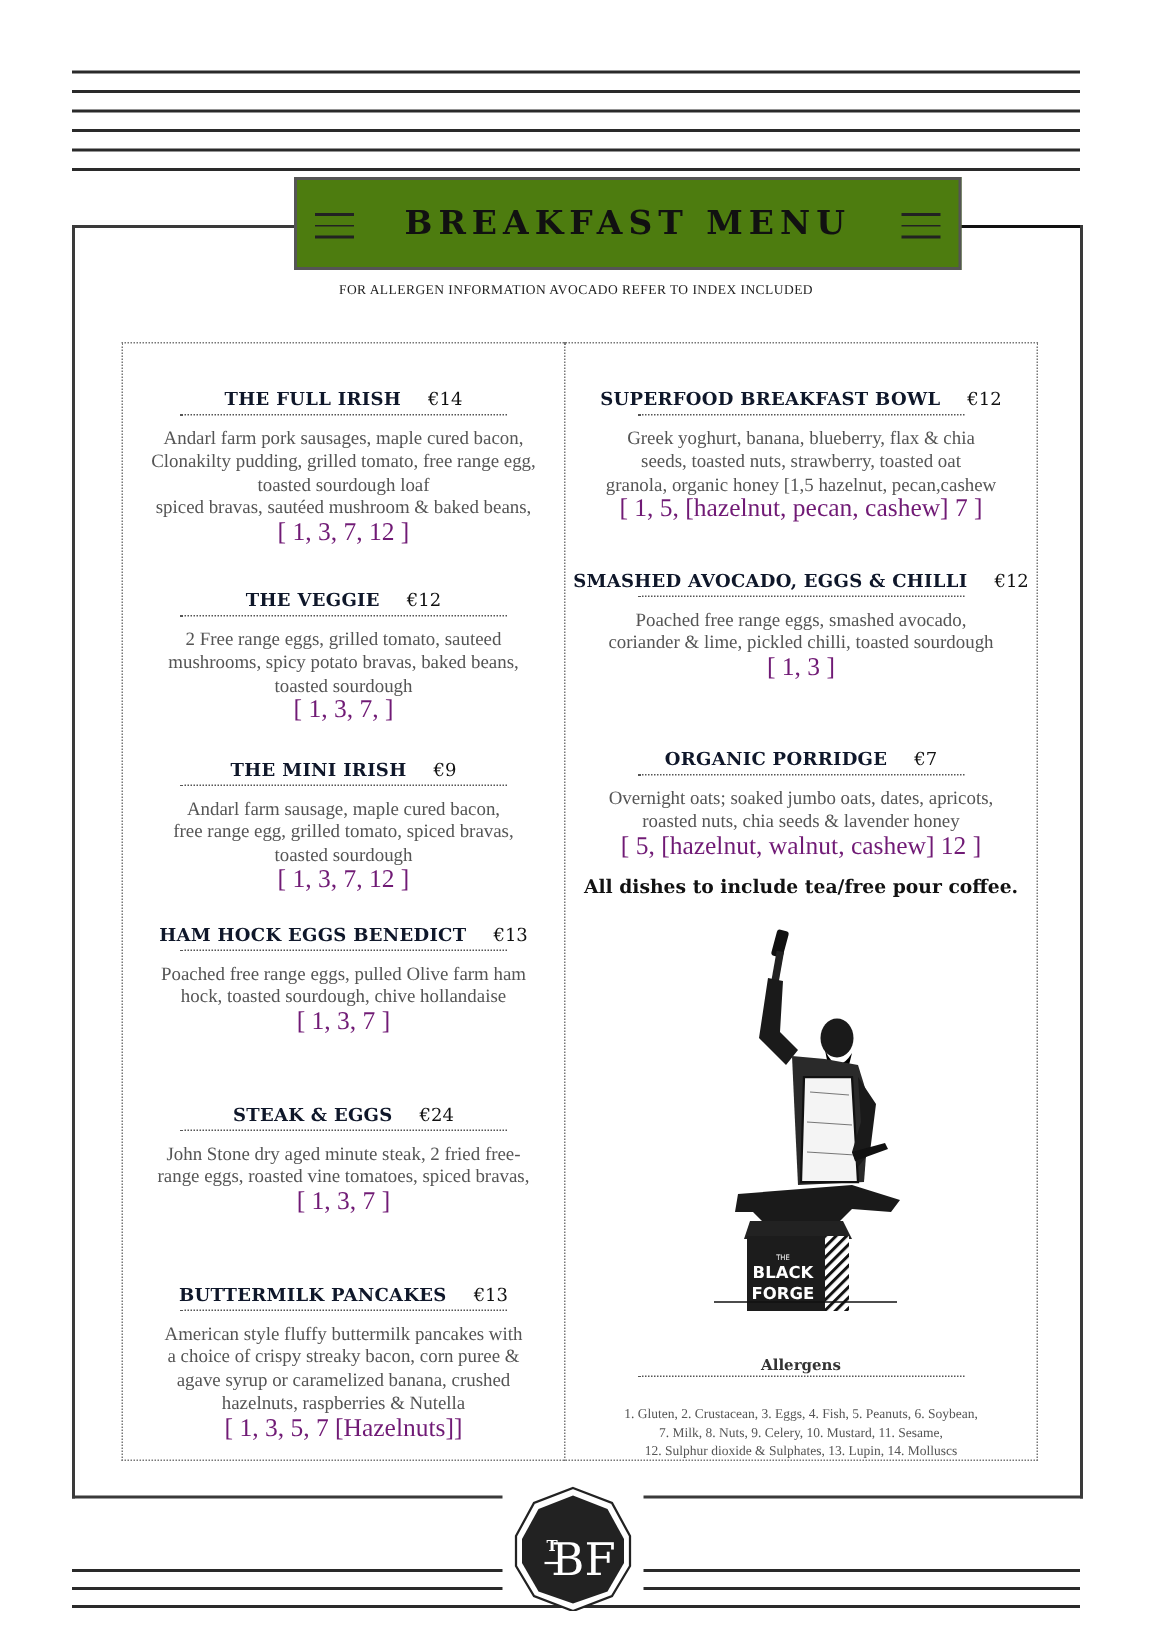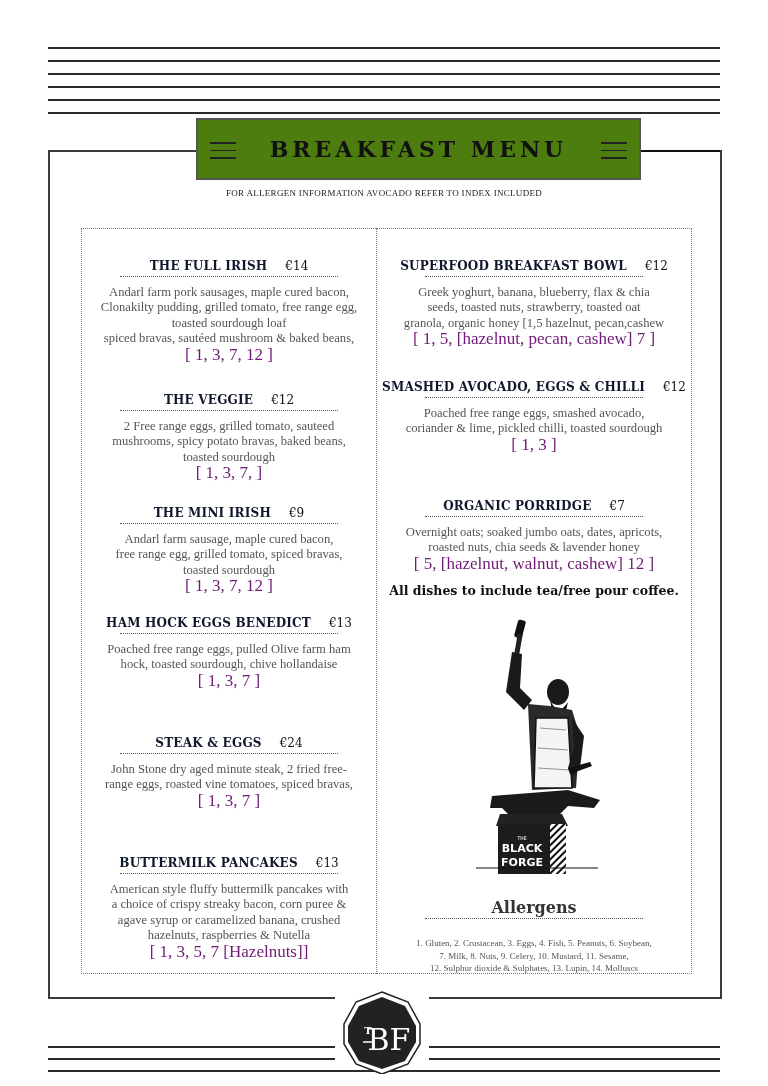--- a/index.html
+++ b/index.html
@@ -35,21 +35,21 @@
   .dish-name { font-family:"DejaVu Serif", serif; font-weight:bold; font-size:12px; color:#0f172a; letter-spacing:0.2px; }
   .dish-price { font-family:"DejaVu Serif", serif; font-weight:normal; font-size:12px; color:#111; margin-left:18px; }
   .dish-desc { font-family:"Liberation Serif", serif; font-size:12.6px; line-height:15.4px; color:#555; margin:8px auto 0; }
   .dish-allergens { font-family:"Liberation Serif", serif; font-size:17px; line-height:15.4px; color:#701a75; }
 
   .note { position:absolute; left:0; width:100%; text-align:center; font-family:"DejaVu Serif", serif; font-weight:bold; font-size:12.5px; color:#111; }
 
   .illustration { position:absolute; left:95px; top:390px; width:130px; height:260px; }
 
   .allergen-box { position:absolute; left:0; width:100%; top:670px; text-align:center; }
-  .allergen-title { display:inline-block; font-family:"DejaVu Serif", serif; font-weight:bold; font-size:16px; color:#333; padding-bottom:2px; position:relative; }
+  .allergen-title { display:inline-block; font-family:"DejaVu Serif", serif; font-weight:bold; font-size:10px; color:#333; padding-bottom:2px; position:relative; }
   .allergen-title::after { content:""; position:absolute; left:50%; transform:translateX(-50%); bottom:0; width:218px; border-bottom:1px dotted #555; }
   .allergen-list { font-family:"Liberation Serif", serif; font-size:9px; line-height:12.6px; color:#555; margin-top:18px; padding:0 8px; }
 
   .bottom-stripes { position:absolute; left:48px; width:672px; }
   .bottom-stripes .ln { height:2px; background:#2a2a2a; margin-bottom:11px; }
   .gap-cover { position:absolute; left:335px; top:990px; width:94px; height:80px; background:#fff; }
   .logo { position:absolute; left:340px; top:990px; width:84px; height:84px; }
 </style>
 </head>
 <body>

